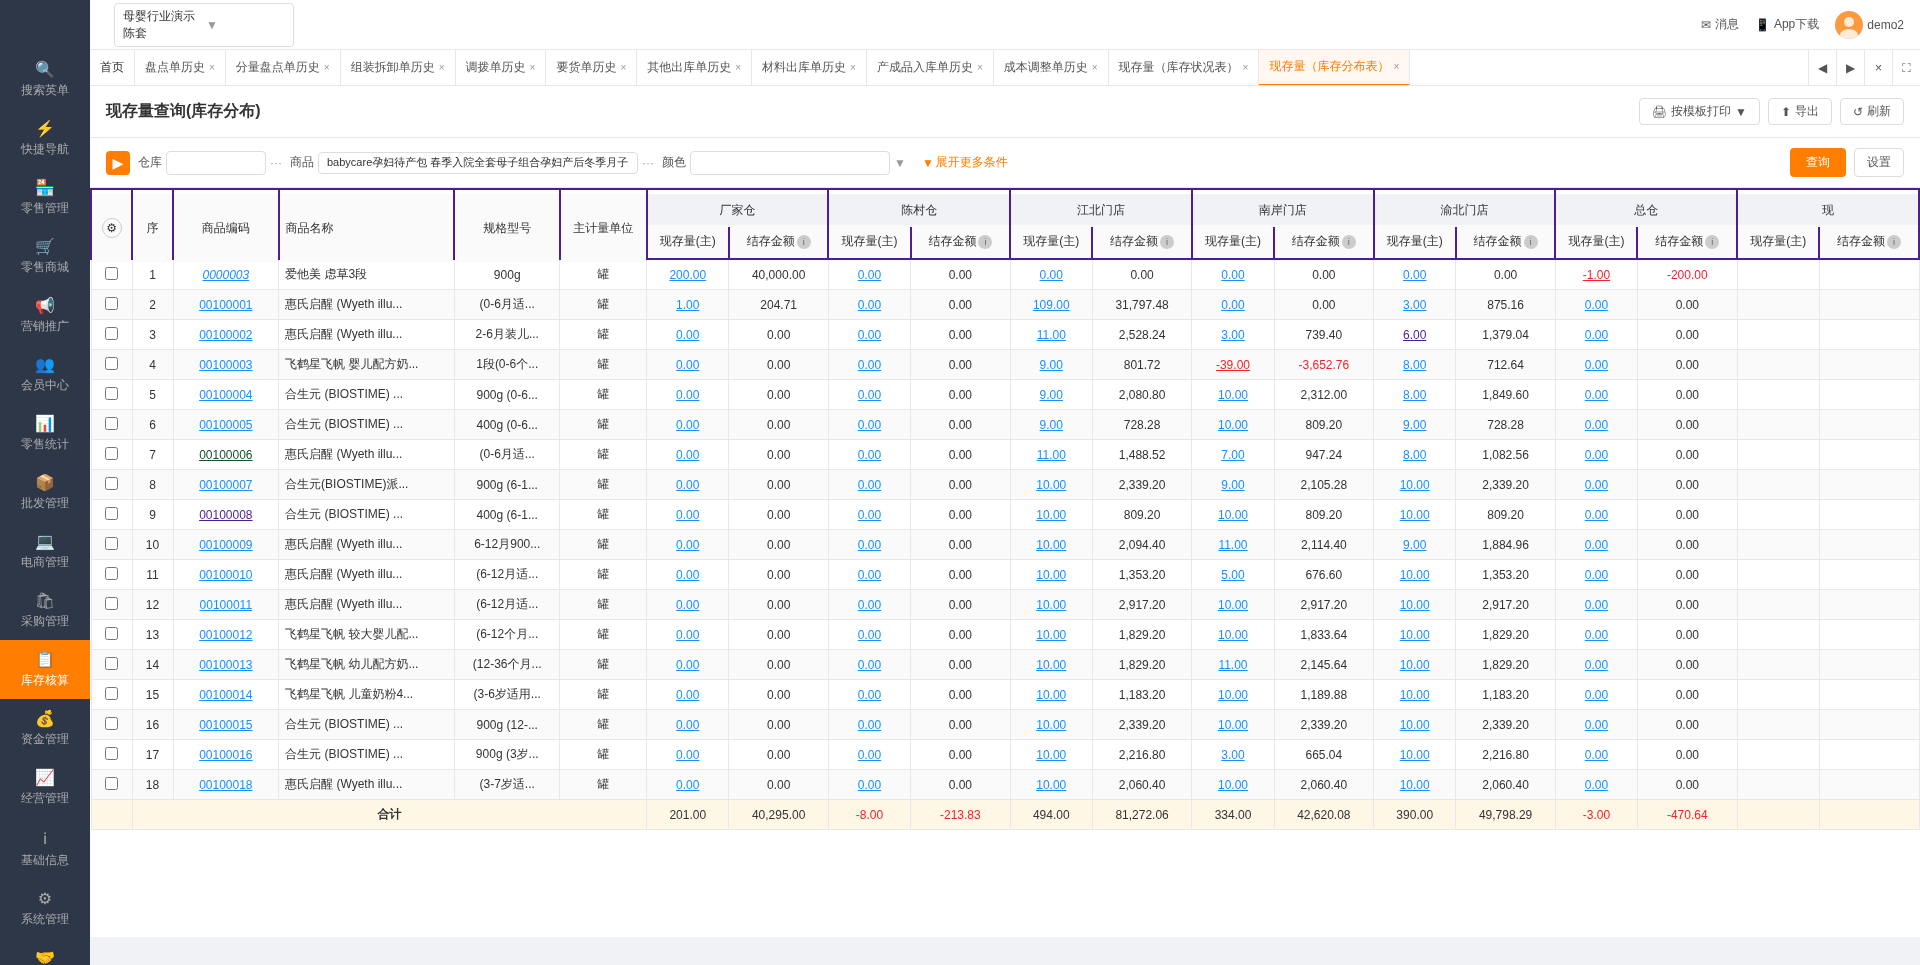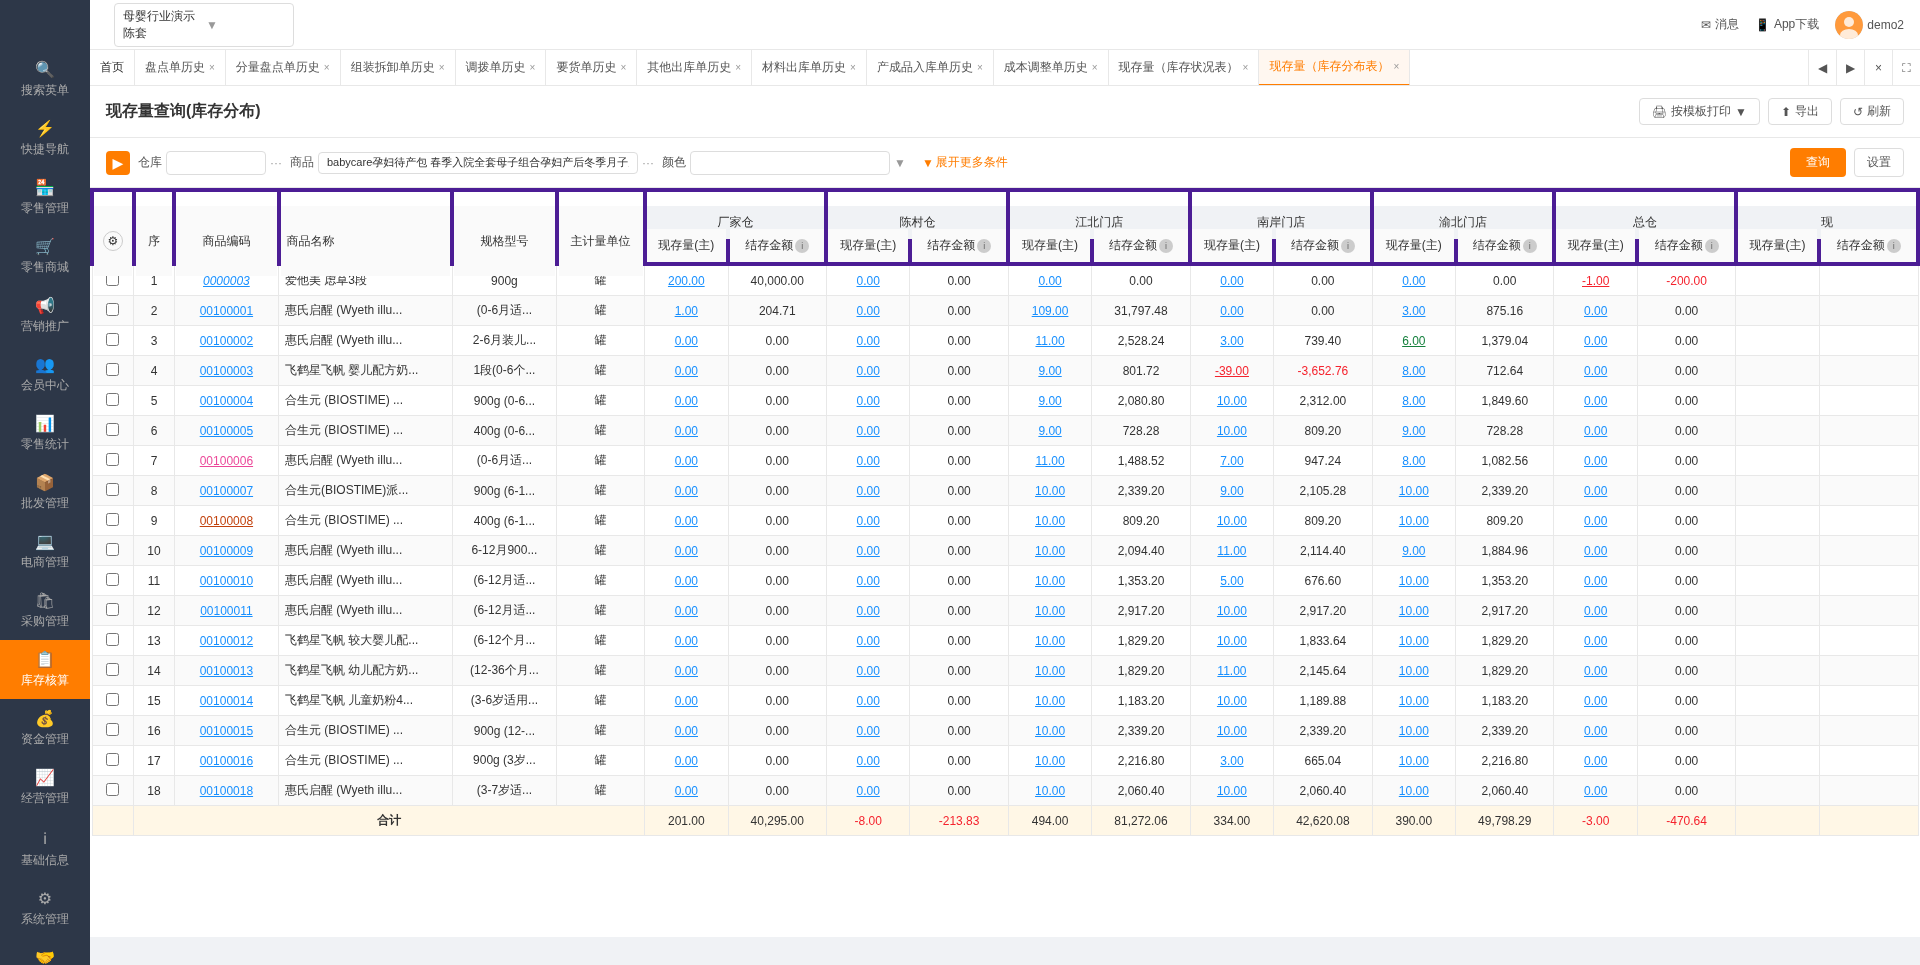--- a/index.html
+++ b/index.html
@@ -46,21 +46,21 @@
     .filter-input-long { min-width: 320px; border: 1px solid #ddd; border-radius: 4px; padding: 4px 8px; color: #333; font-size: 11px; }
     .filter-dots { color: #999; cursor: pointer; }
     .filter-more { color: #ff7d00; cursor: pointer; display: flex; align-items: center; gap: 2px; margin-left: 8px; }
     .filter-btn-group { margin-left: auto; display: flex; gap: 8px; }
     .btn-orange { background: #ff7d00; color: #fff; border: none; padding: 6px 16px; border-radius: 4px; cursor: pointer; font-size: 12px; }
     .btn-outline { background: #fff; color: #555; border: 1px solid #ddd; padding: 5px 12px; border-radius: 4px; cursor: pointer; font-size: 12px; }
 
     
     .table-container { margin: 0; background: #fff; overflow: auto; height: calc(100% - 130px); }
     .data-table { width: 100%; border-collapse: collapse; }
-    .data-table th { background: #fafafa; border: 4px solid #4c1d95; padding: 8px 6px; text-align: center; font-weight: 500; color: #333; white-space: nowrap; position: sticky; top: 16px; z-index: 10; }
+    .data-table th { background: #fafafa; border: 2px solid #4c1d95; padding: 8px 6px; text-align: center; font-weight: 500; color: #333; white-space: nowrap; position: sticky; top: 5px; z-index: 10; }
     .data-table td { border: 1px solid #e8e8e8; padding: 6px 6px; text-align: center; color: #333; white-space: nowrap; }
     .data-table tr:nth-child(even) td { background: #fafafa; }
     .data-table .group-header { background: #f0f2f5; text-align: center; font-weight: 500; }
     .negative { color: #f5222d !important; }
     .underline { text-decoration: underline; }
     .total-row td { background: #fff7e6 !important; font-weight: 500; }
     .col-num { width: 35px; }
     .col-code { width: 90px; }
     .col-name { width: 150px; text-align: left !important; }
     .col-spec { width: 90px; }
@@ -370,21 +370,21 @@
     <td>2-6月装儿...</td>
     <td>罐</td>
     <td class="underline" style="color:#1890ff;cursor:pointer;">0.00</td>
     <td>0.00</td>
     <td class="underline" style="color:#1890ff;cursor:pointer;">0.00</td>
     <td>0.00</td>
     <td class="underline" style="color:#1890ff;cursor:pointer;">11.00</td>
     <td>2,528.24</td>
     <td class="underline" style="color:#1890ff;cursor:pointer;">3.00</td>
     <td class="">739.40</td>
-    <td class="underline" style="color:#15803d;cursor:pointer;">6.00</td>
+    <td class="underline" style="color:#4c1d95;cursor:pointer;">6.00</td>
     <td>1,379.04</td>
     <td class="underline" style="color:#1890ff;cursor:pointer;">0.00</td>
     <td class="">0.00</td>
     <td></td>
     <td></td>
   </tr>
           <tr>
     <td><input type="checkbox" style=""></td>
     <td>4</td>
     <td class="underline" style="color:#1890ff;cursor:pointer;">00100003</td>
@@ -446,21 +446,21 @@
     <td class="underline" style="color:#1890ff;cursor:pointer;">9.00</td>
     <td>728.28</td>
     <td class="underline" style="color:#1890ff;cursor:pointer;">0.00</td>
     <td class="">0.00</td>
     <td></td>
     <td></td>
   </tr>
           <tr>
     <td><input type="checkbox" style=""></td>
     <td>7</td>
-    <td class="underline" style="color:#ec4899;cursor:pointer;">00100006</td>
+    <td class="underline" style="color:#14532d;cursor:pointer;">00100006</td>
     <td class="col-name" style="text-align:left;">惠氏启醒 (Wyeth illu...</td>
     <td>(0-6月适...</td>
     <td>罐</td>
     <td class="underline" style="color:#1890ff;cursor:pointer;">0.00</td>
     <td>0.00</td>
     <td class="underline" style="color:#1890ff;cursor:pointer;">0.00</td>
     <td>0.00</td>
     <td class="underline" style="color:#1890ff;cursor:pointer;">11.00</td>
     <td>1,488.52</td>
     <td class="underline" style="color:#1890ff;cursor:pointer;">7.00</td>
@@ -490,21 +490,21 @@
     <td class="underline" style="color:#1890ff;cursor:pointer;">10.00</td>
     <td>2,339.20</td>
     <td class="underline" style="color:#1890ff;cursor:pointer;">0.00</td>
     <td class="">0.00</td>
     <td></td>
     <td></td>
   </tr>
           <tr>
     <td><input type="checkbox" style=""></td>
     <td>9</td>
-    <td class="underline" style="color:#c2410c;cursor:pointer;">00100008</td>
+    <td class="underline" style="color:#4c1d95;cursor:pointer;">00100008</td>
     <td class="col-name" style="text-align:left;">合生元 (BIOSTIME) ...</td>
     <td>400g (6-1...</td>
     <td>罐</td>
     <td class="underline" style="color:#1890ff;cursor:pointer;">0.00</td>
     <td>0.00</td>
     <td class="underline" style="color:#1890ff;cursor:pointer;">0.00</td>
     <td>0.00</td>
     <td class="underline" style="color:#1890ff;cursor:pointer;">10.00</td>
     <td>809.20</td>
     <td class="underline" style="color:#1890ff;cursor:pointer;">10.00</td>

